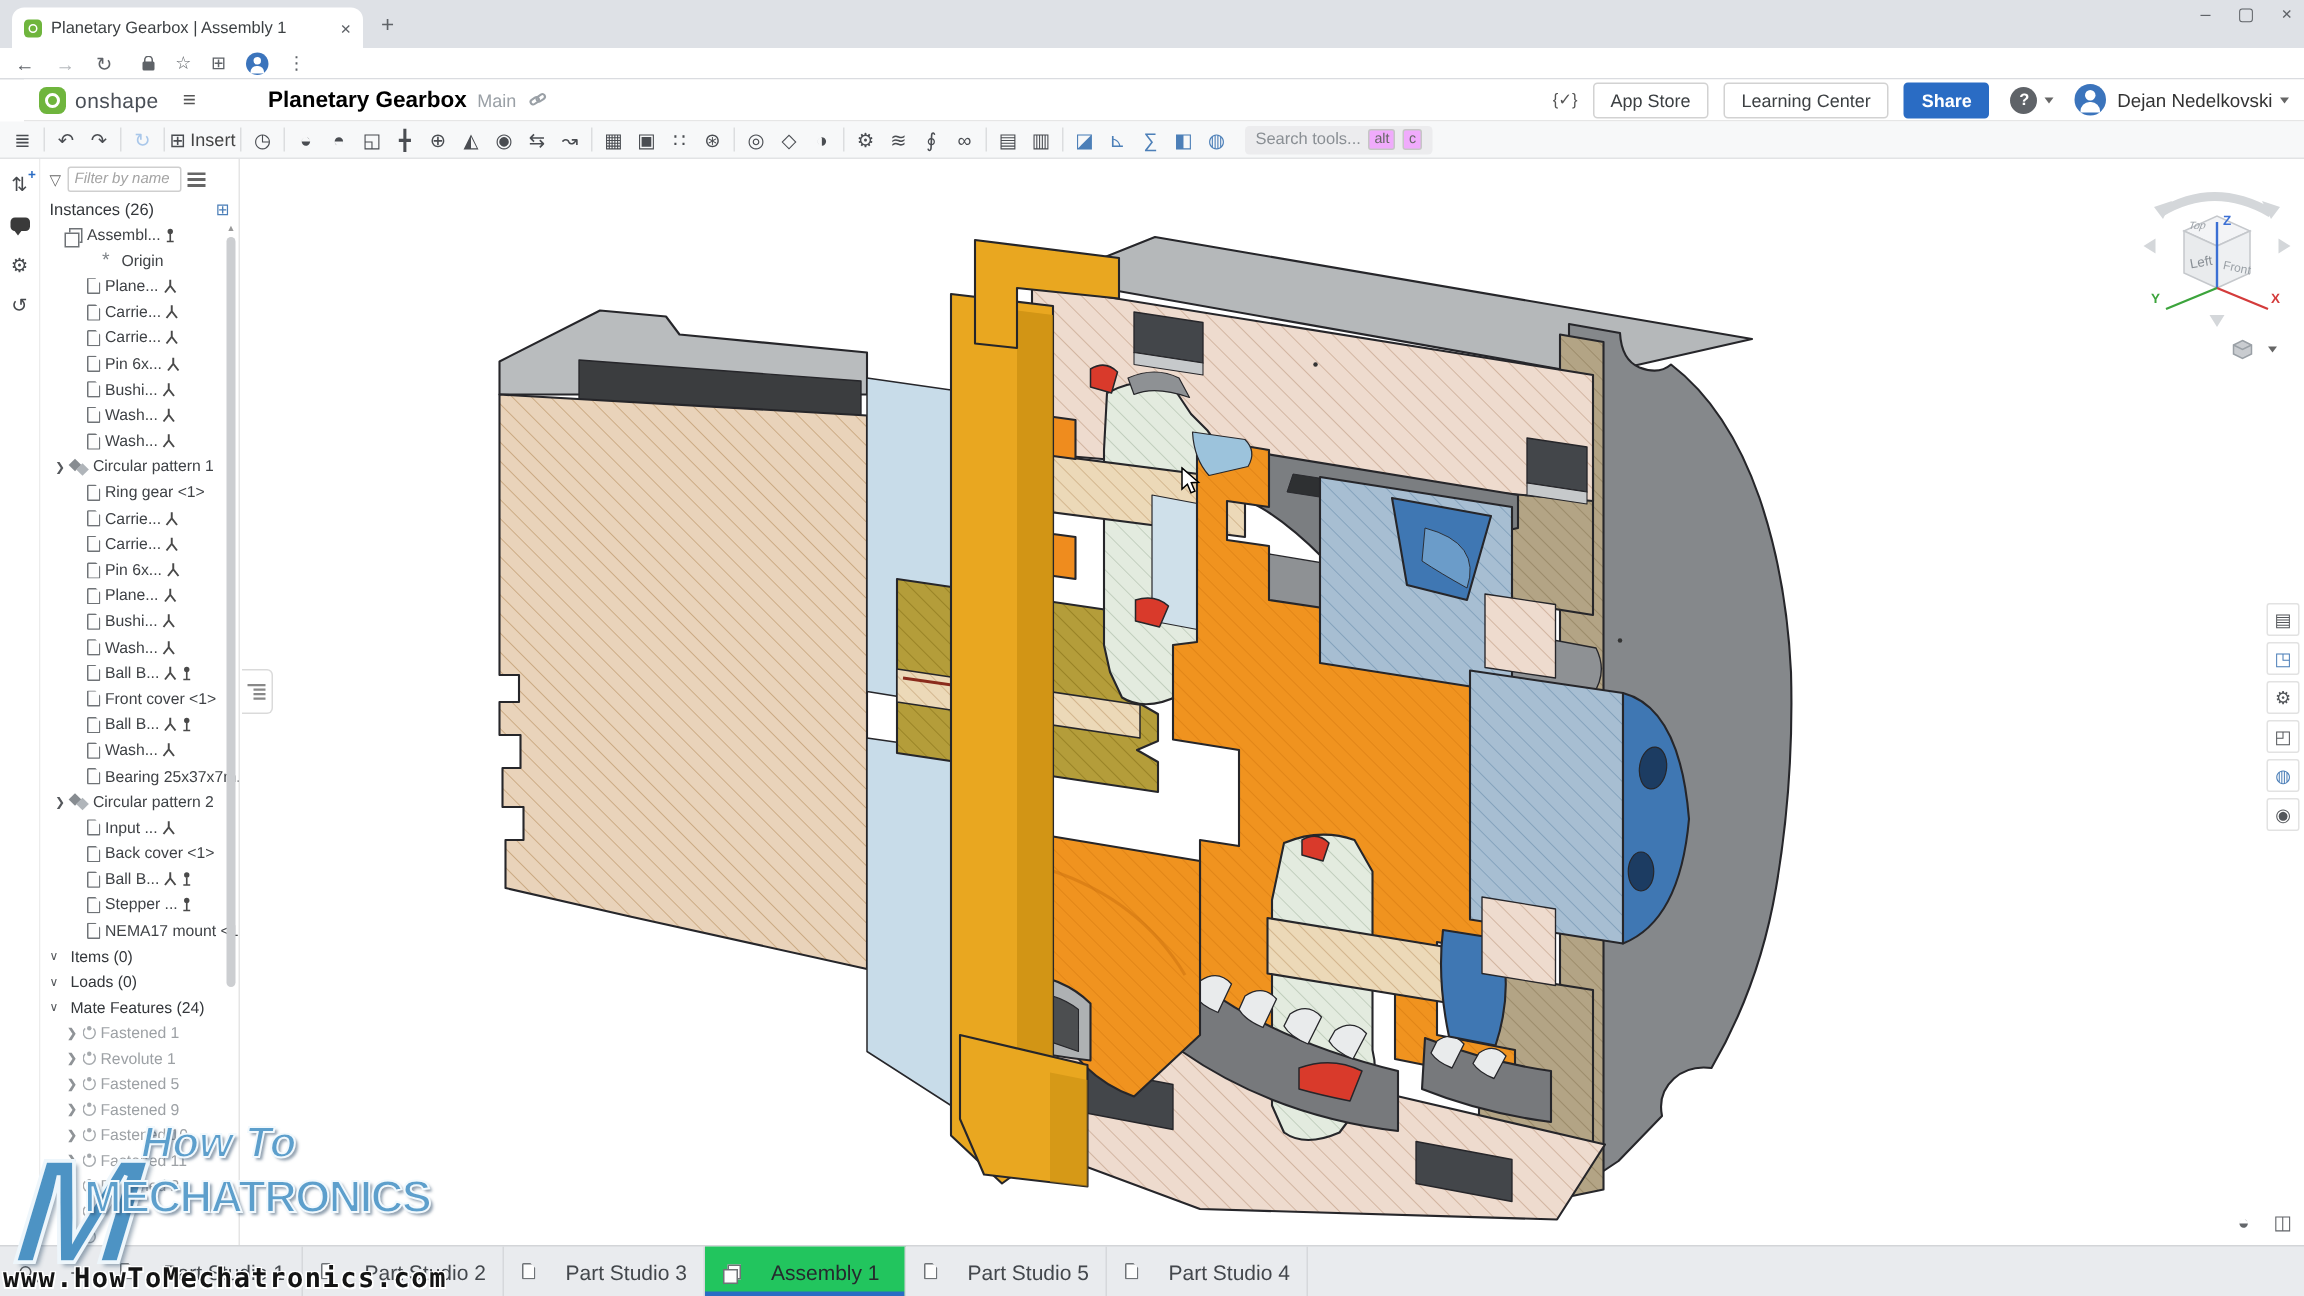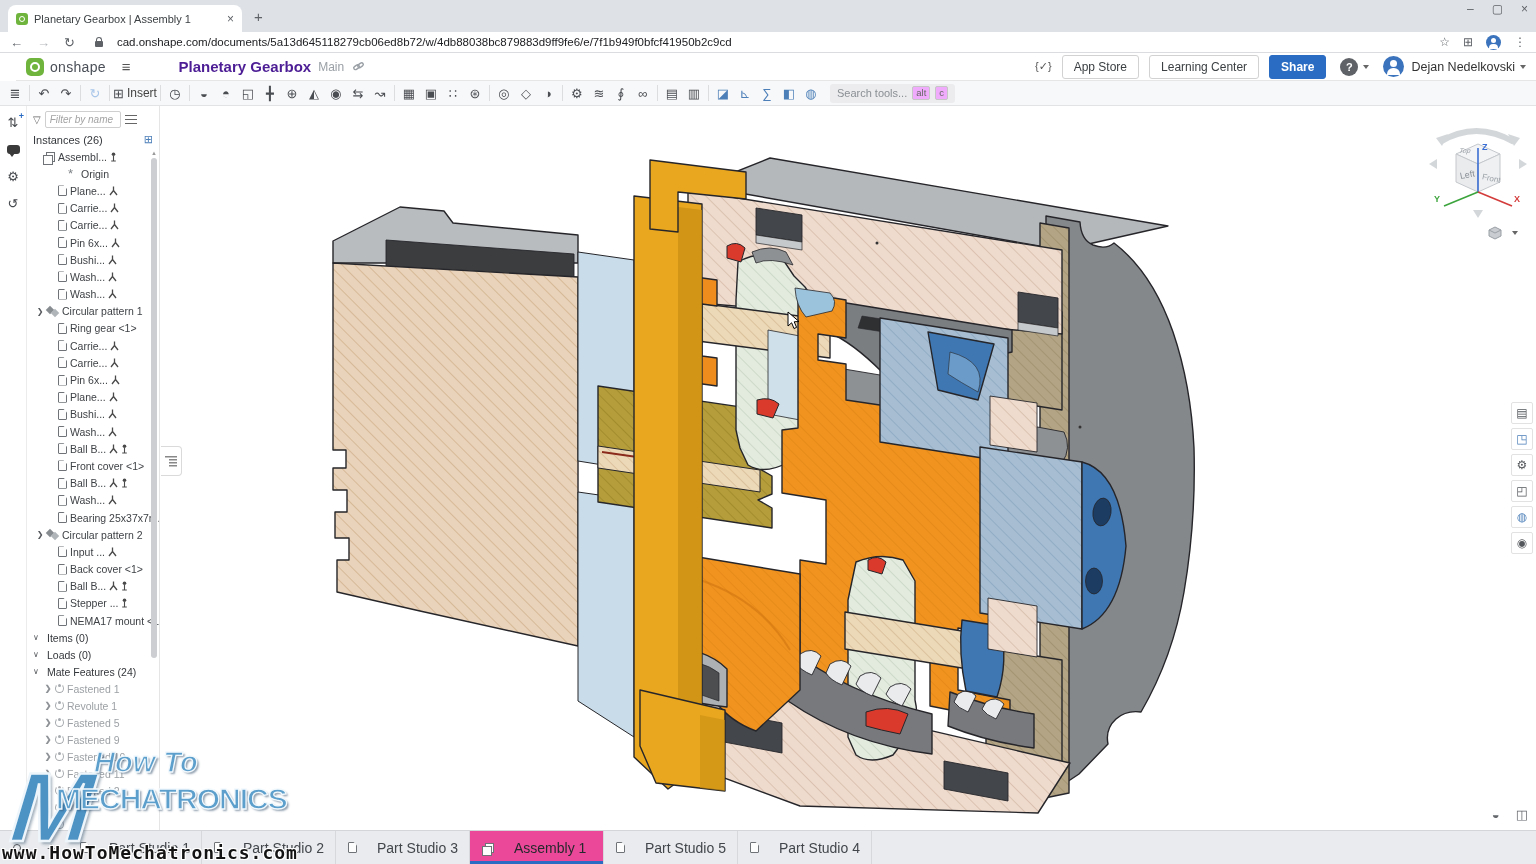--- a/index.html
+++ b/index.html
@@ -33,21 +33,21 @@
   .mini-avatar::after { content:""; position:absolute; left:3px; top:9px; width:9px; height:5px; background:#fff; border-radius:4px 4px 0 0; }
 
   
   .osheader { position:absolute; left:16px; top:53px; right:0; height:28px; background:#fff;
               border-bottom:1px solid #e6e6e6; display:flex; align-items:center; padding:0 10px; }
   .oslogo { width:18px; height:18px; border-radius:5px; background:#6fb53d; position:relative; }
   .oslogo::after { content:""; position:absolute; left:4px; top:4px; width:6px; height:6px;
                    border:2.2px solid #fff; border-radius:50%; }
   .oslogotype { font-size:14px; color:#4a4f57; margin:0 16px 0 6px; letter-spacing:.3px; }
   .hamb { font-size:15px; color:#555; margin-right:12px; }
-  .doctitle { font-size:15px; font-weight:bold; color:#4c1d95;padding-left:36px; }
+  .doctitle { font-size:15px; font-weight:bold; color:#000000;padding-left:36px; }
   .branch { font-size:12px; color:#9aa0a6; margin-left:7px; }
   .linkic { margin-left:8px; display:flex; }
   .spacer { flex:1; }
   .hdr-btn { height:24px; border:1px solid #d2d2d2; border-radius:3px; background:#fff; color:#3c4043;
              font-size:12px; padding:0 11px; display:flex; align-items:center; margin-left:10px; }
   .share-btn { background:#2a6cc4; border-color:#2a6cc4; color:#fff; font-weight:bold;text-align:right; }
   .code-ic { font-size:11px; color:#555; margin-left:4px; }
   .help { width:18px; height:18px; border-radius:50%; background:#5f6368; color:#fff; font-size:11px;
           font-weight:bold; display:flex; align-items:center; justify-content:center; margin-left:14px; }
   .caret { width:0; height:0; border-left:3.5px solid transparent; border-right:3.5px solid transparent;
@@ -146,21 +146,21 @@
   .vp-bricons { position:absolute; right:8px; bottom:8px; display:flex; gap:16px; color:#64676b; font-size:13px; }
 
   
   .tabbar { position:absolute; left:0; bottom:0; right:0; height:34px; background:#e9ebee;
             border-top:1px solid #d3d5d8; display:flex; align-items:stretch; z-index:10; }
   .tabbar-ic { width:34px; display:flex; align-items:center; justify-content:center; color:#54575b; font-size:14px; }
   .mag { width:8px; height:8px; border:1.6px solid #54575b; border-radius:50%; position:relative; }
   .mag::after { content:""; position:absolute; left:7px; top:7px; width:5px; height:1.6px; background:#54575b; transform:rotate(45deg); }
   .dtab { width:134px; display:flex; align-items:center; gap:20px; padding-left:12px; font-size:14px;
           color:#43474c; border-right:1px solid #d6d8db; }
-  .dtab.active { background:#ec4899; box-shadow:inset 0 -3px 0 #2a6cc4; color:#26292e; }
+  .dtab.active { background:#22c55e; box-shadow:inset 0 -3px 0 #2a6cc4; color:#26292e; }
 
   
   .watermark { position:absolute; left:0; bottom:0; width:290px; height:132px; z-index:50; pointer-events:none; }
   .wm-m { position:absolute; left:12px; bottom:14px; font-size:98px; line-height:86px; font-weight:bold; font-style:italic;
           color:#4d93c4; -webkit-text-stroke:2.5px #eef6fb; transform:skewX(-6deg);
           text-shadow:3px 3px 3px rgba(40,70,100,.45); }
   .wm-howto { position:absolute; left:94px; top:14px; font-size:29px; font-weight:bold; font-style:italic;
           color:#5d9fcc; -webkit-text-stroke:1.3px #f2f9fd; text-shadow:2px 2px 2px rgba(40,70,100,.5); }
   .wm-mech { position:absolute; left:56px; top:50px; font-size:30px; font-weight:bold; 
           letter-spacing:-1px; color:#5d9fcc; -webkit-text-stroke:1.3px #f2f9fd;
@@ -188,21 +188,20 @@
     </div>
   </div>
 
   <div class="addrbar">
     <span class="nav-ic">←</span>
     <span class="nav-ic dis">→</span>
     <span class="nav-ic">↻</span>
     <span class="lockwrap">
         <span class="lock"></span>
       </span>
-    <span class="url">cad.onshape.com/documents/5a13d645118279cb06ed8b72/w/4db88038bc879883d9ff9fe6/e/7f1b949f0bfcf41950b2c9cd</span>
     <div class="addr-right">
       <span>☆</span>
       <span>⊞</span>
       <span class="mini-avatar"></span>
       <span>⋮</span>
     </div>
   </div>
 
   <div class="osheader">
     <span class="oslogo"></span>

